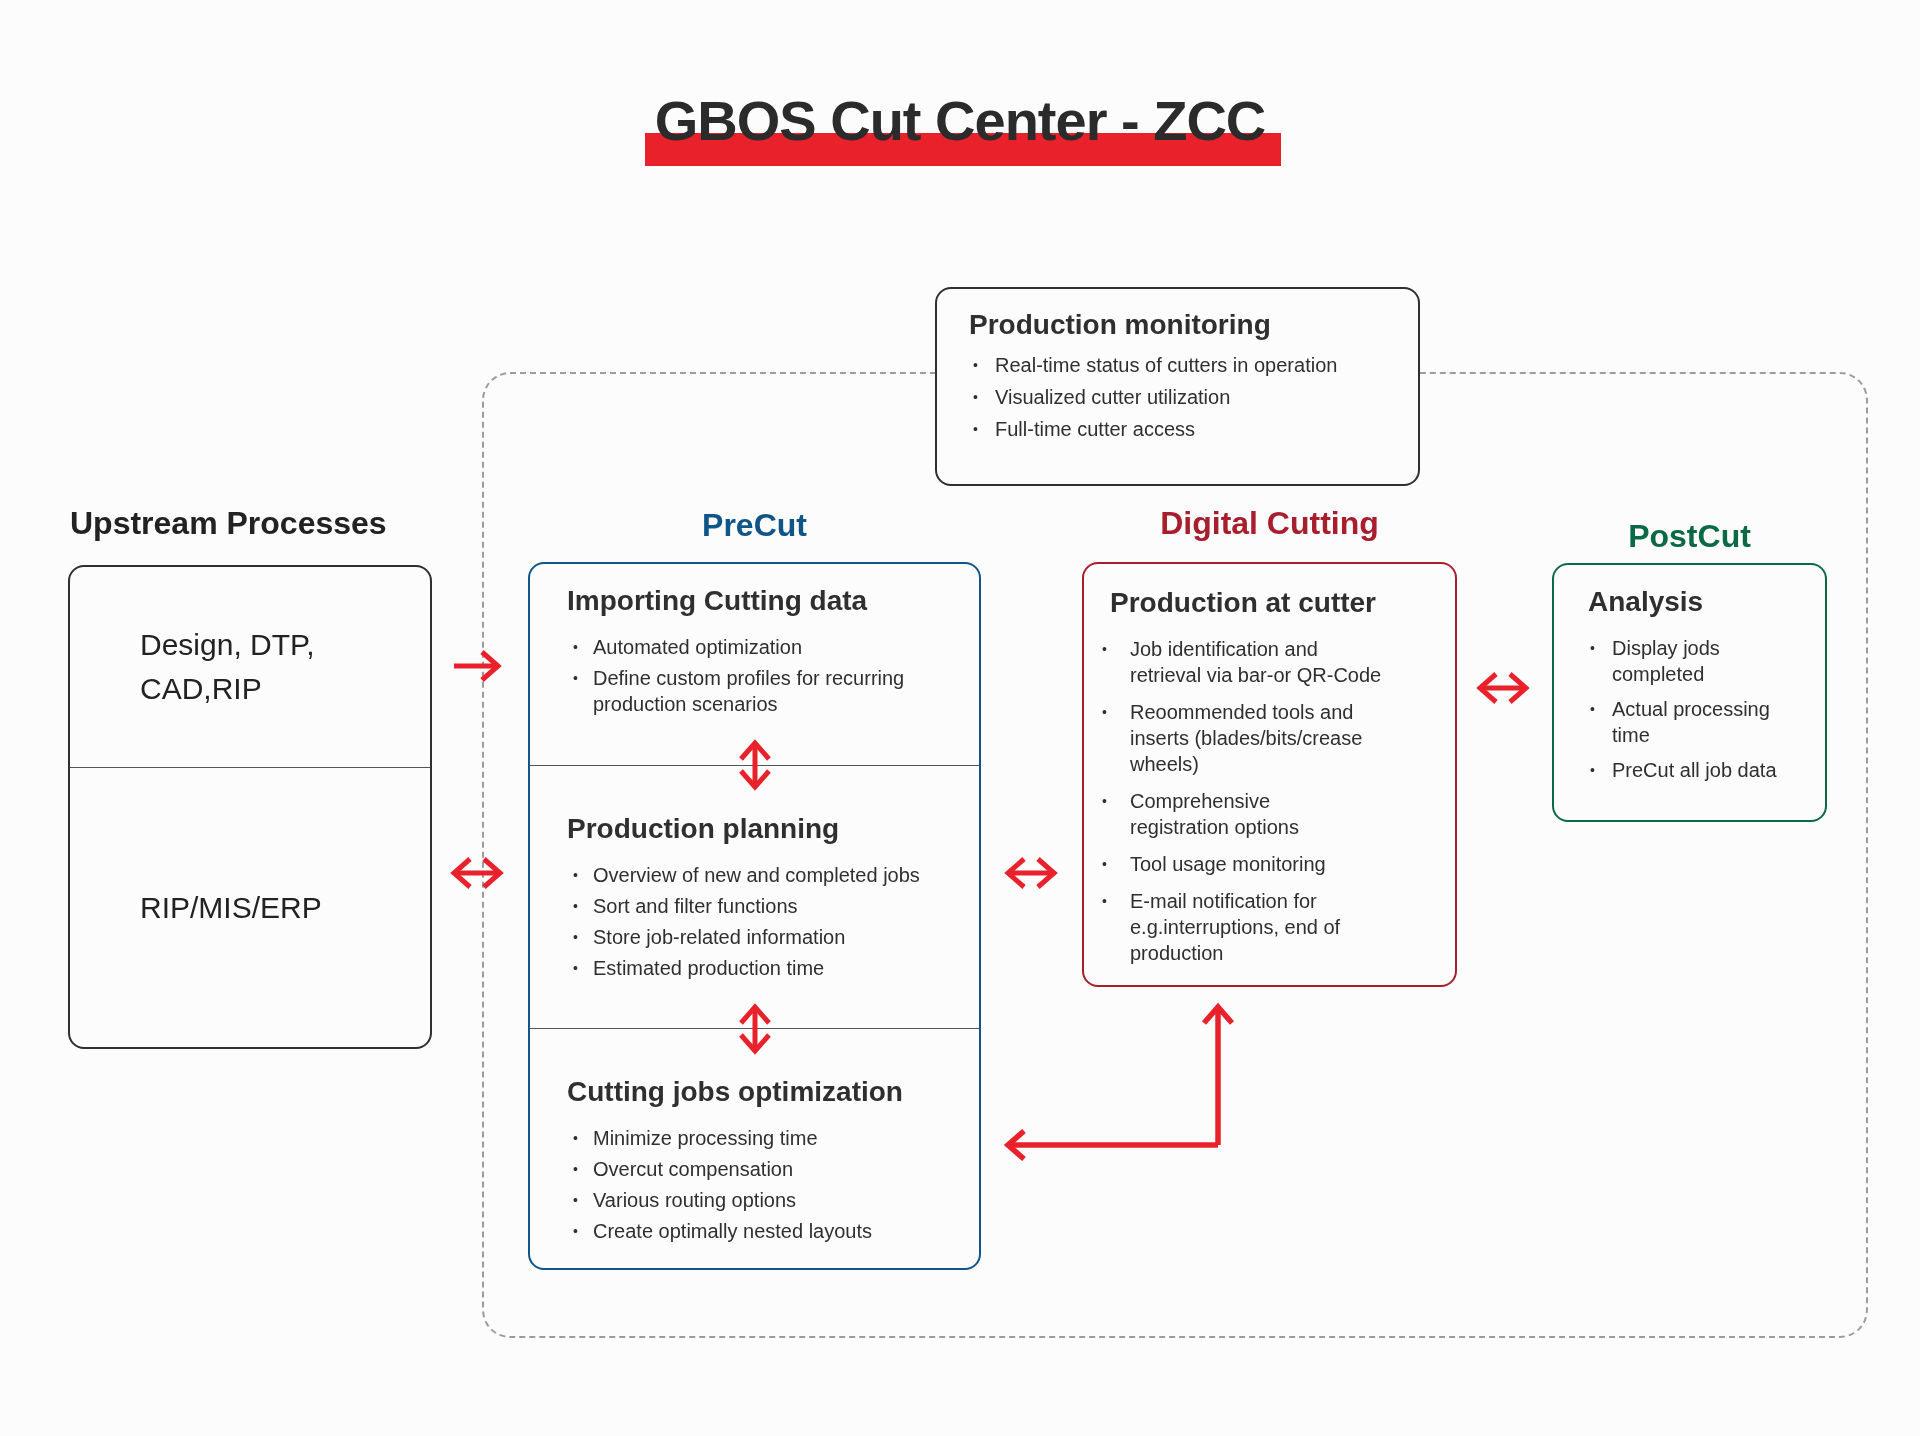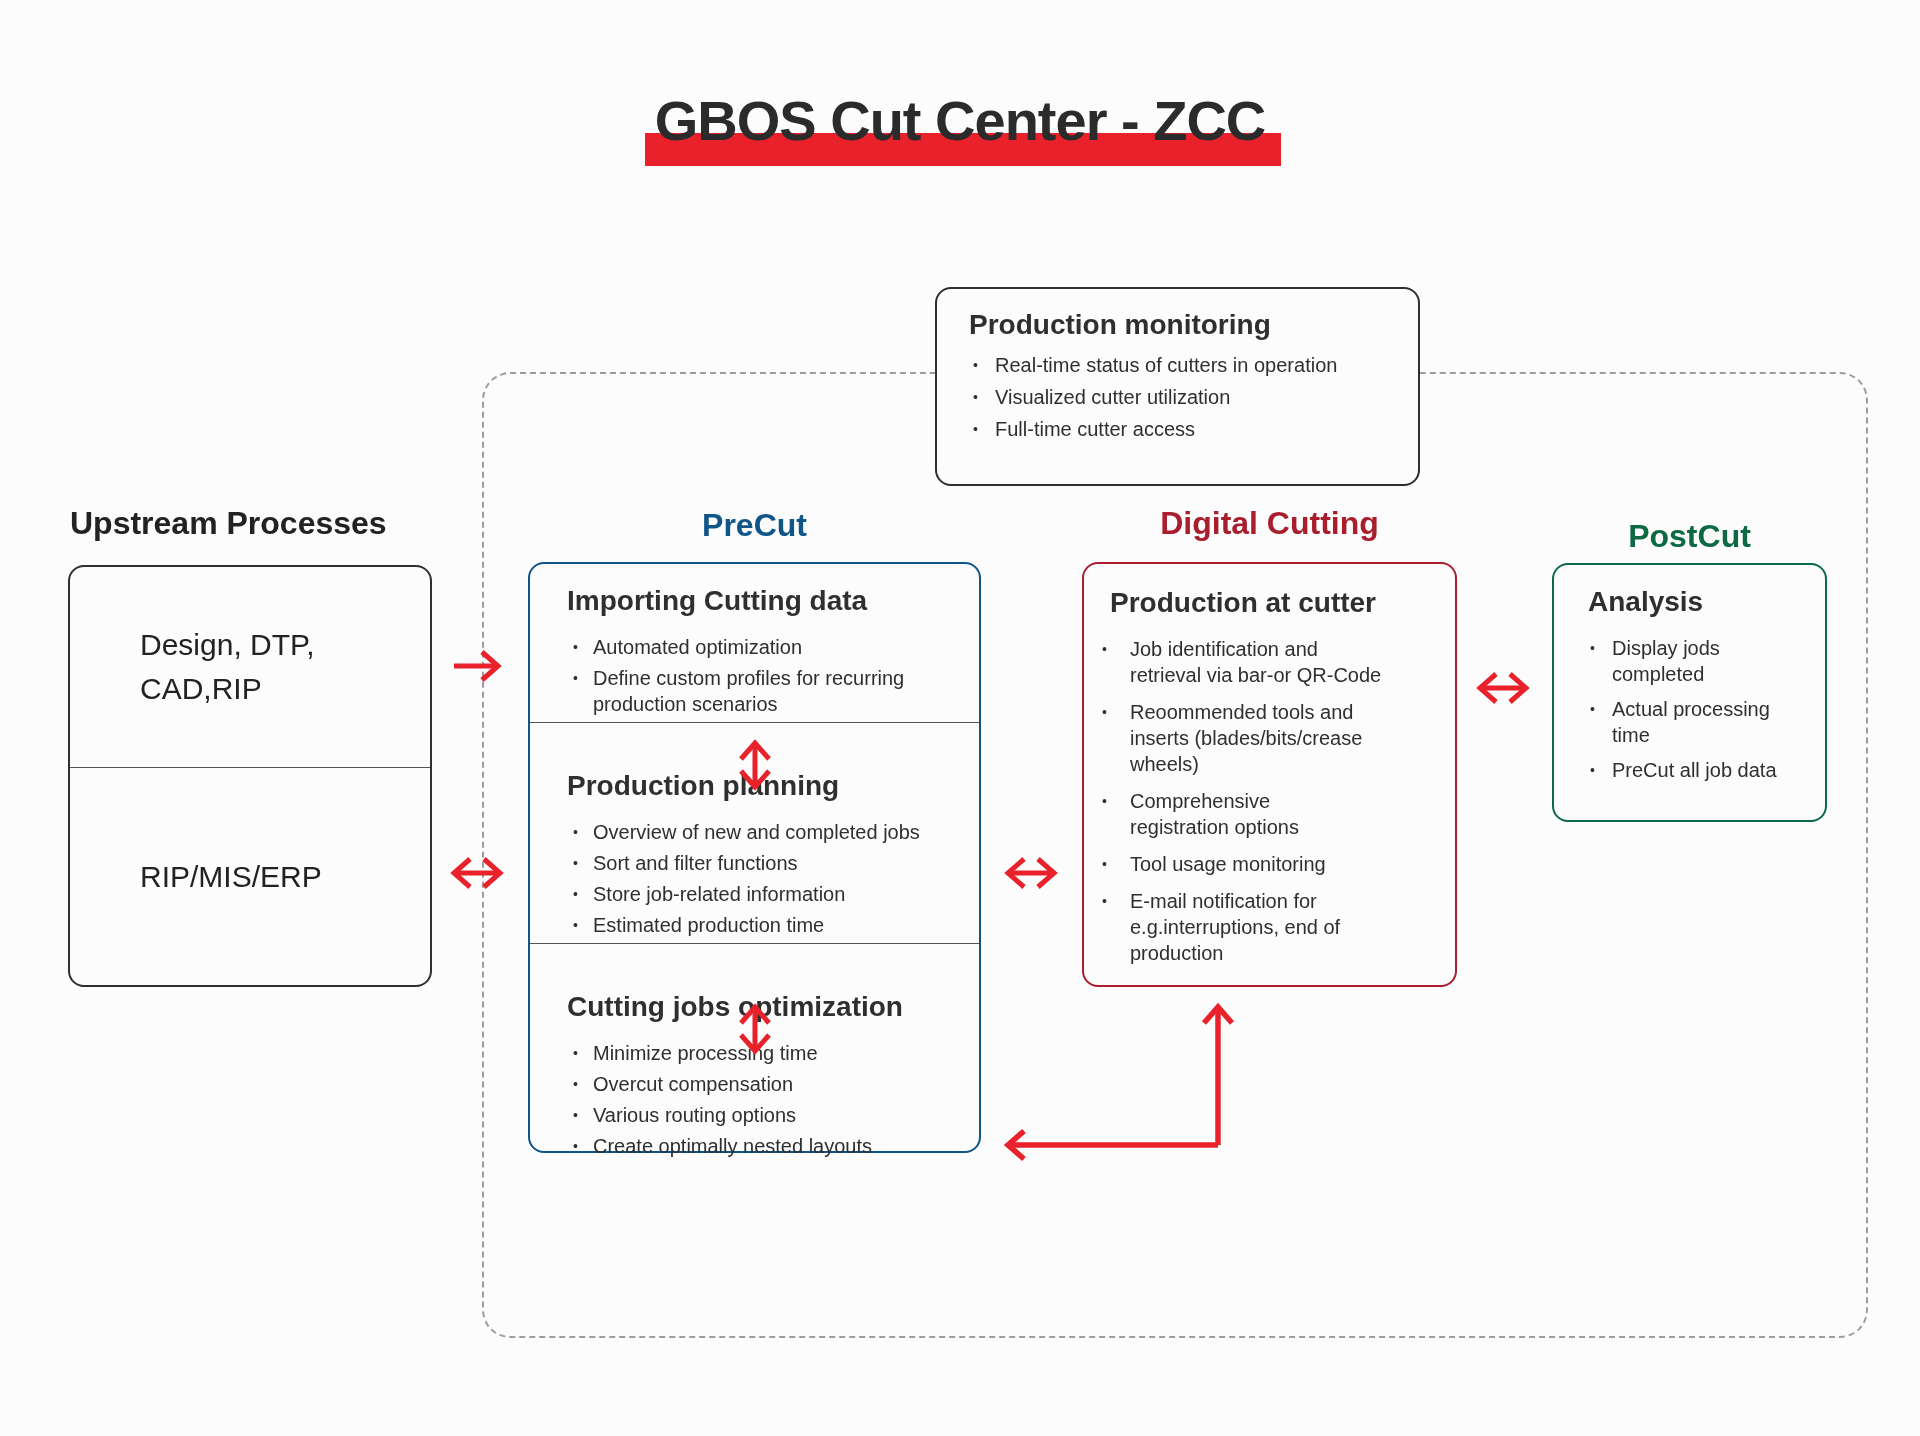--- a/index.html
+++ b/index.html
@@ -28,27 +28,27 @@
   .pm-box h2 { font-size: 28px; line-height: 38px; margin-bottom: 8px; }
 
   
   .col-heading { position: absolute; font-size: 32px; line-height: 40px; font-weight: 700; z-index: 2; }
   .upstream-heading { left: 70px; top: 503px; color: #222; }
   .precut-heading   { left: 528px; top: 505px; width: 453px; text-align: center; color: var(--blue, #0f5588); }
   .dc-heading       { left: 1082px; top: 503px; width: 375px; text-align: center; color: var(--dark-red, #a81e2d); }
   .postcut-heading  { left: 1552px; top: 516px; width: 275px; text-align: center; color: var(--green, #0b6a43); }
 
   
-  .upstream-box { left: 68px; top: 565px; width: 364px; height: 422px; border: 2px solid var(--border-dark, #2f2f2f); display: flex; flex-direction: column; }
+  .upstream-box { left: 68px; top: 565px; width: 364px; height: 484px; border: 2px solid var(--border-dark, #2f2f2f); display: flex; flex-direction: column; }
   .upstream-box .cell { display: flex; align-items: center; padding-left: 70px; font-size: 30px; line-height: 44px; font-weight: 500; white-space: pre-line; color: #222; }
   .upstream-box .cell1 { height: 201px; border-bottom: 1.5px solid var(--divider, #555); }
   .upstream-box .cell2 { flex: 1; }
 
   
-  .precut-box { left: 528px; top: 562px; width: 453px; height: 591px; border: 2px solid var(--blue, #0f5588); display: flex; flex-direction: column; }
+  .precut-box { left: 528px; top: 562px; width: 453px; height: 708px; border: 2px solid var(--blue, #0f5588); display: flex; flex-direction: column; }
   .psection { padding: 18px 22px 0 37px; }
   .psection h3 { font-size: 28px; line-height: 38px; margin-bottom: 14px; }
   .psection li { margin-bottom: 5px; }
   .psection li::before { left: 6px; }
   .s1 { height: 201px; }
   .s2 { height: 263px; border-top: 1.5px solid var(--divider, #555); padding-top: 44px; }
   .s3 { flex: 1; border-top: 1.5px solid var(--divider, #555); padding-top: 44px; }
 
   
   .dc-box { left: 1082px; top: 562px; width: 375px; height: 425px; border: 2px solid var(--dark-red, #a81e2d); padding: 20px 16px 0 14px; }

